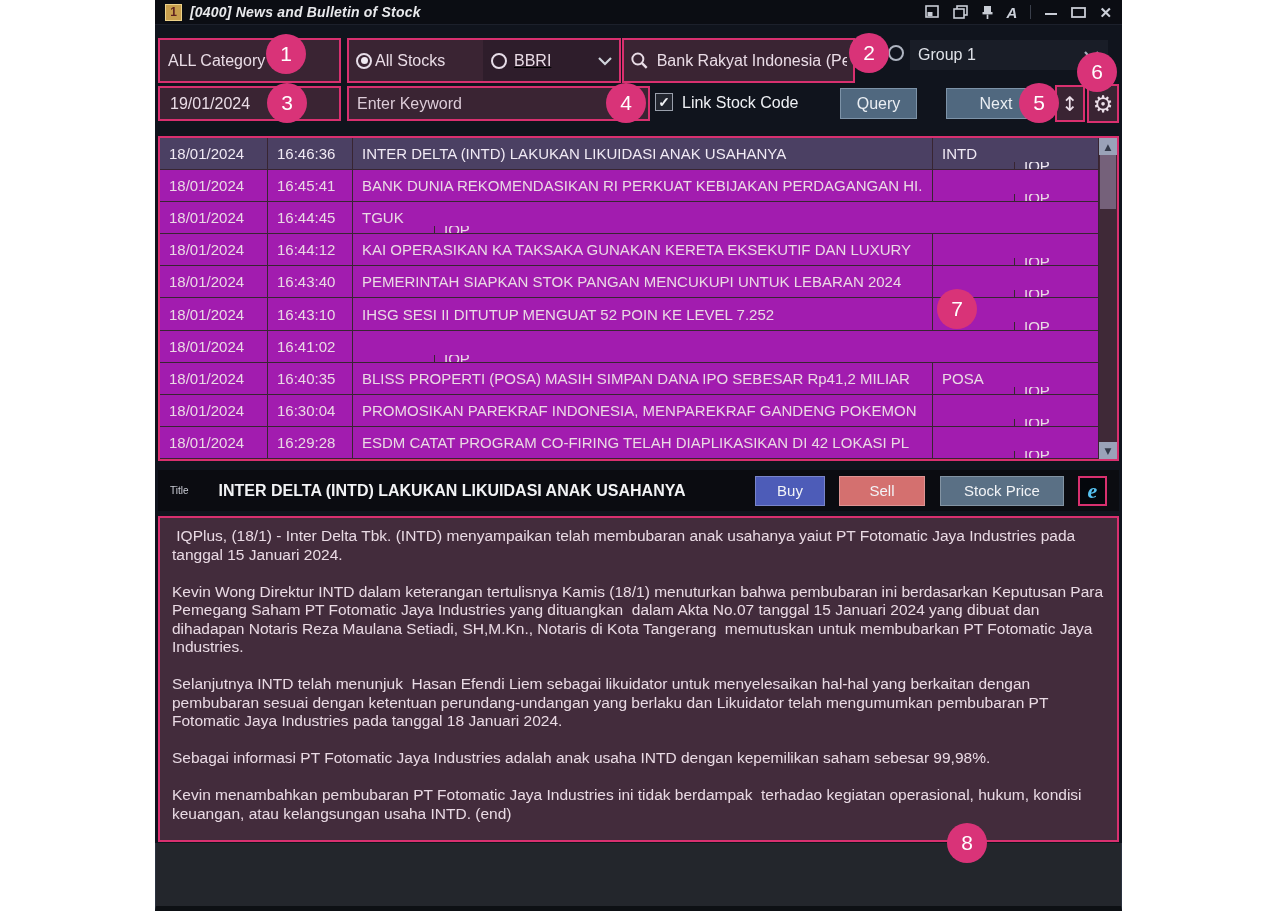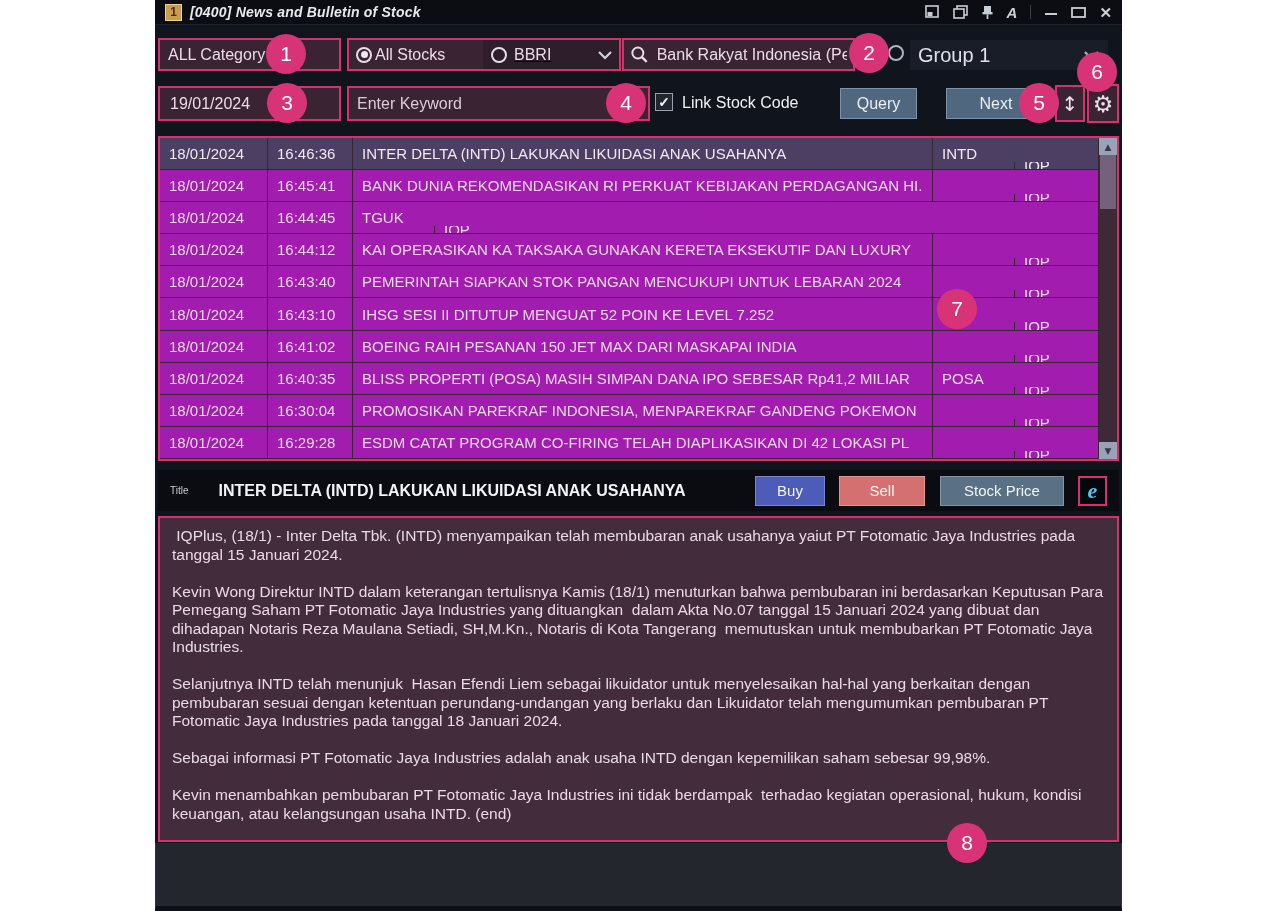--- a/index.html
+++ b/index.html
@@ -18,34 +18,34 @@
   .tb-title { color:#e8e9ec; font-size:14px; font-weight:bold; letter-spacing:.2px;font-style:italic; }
   .tb-icons { margin-left:auto; display:flex; align-items:center; gap:13px; }
   .tb-icons svg { display:block; }
   .tb-sep { width:1px; height:14px; background:#3a3f4b; }
   .tb-a { color:#ccd0d9; font-size:15px; font-style:italic; font-weight:bold; line-height:1; }
   .tb-x { color:#ccd0d9; font-size:15px; font-weight:bold; line-height:1; }
 
   
   .pinkbox { border:2px solid #d8306f; background:#3a2433; position:absolute; }
   .fieldtext { color:#e9dce6; font-size:16px; }
-  .row1 { top:38px; height:33px; }
+  .row1 { top:38px; height:45px; }
   .row2 { top:86px; height:35px; }
 
   #category-dd { left:3px; width:183px; display:flex; align-items:center; padding:0 8px; }
   #radio-group { left:192px; width:274px; display:flex; align-items:center; }
   .radio { width:16px; height:16px; border-radius:50%; border:2px solid #e6dde8; flex:0 0 auto;
            display:flex; align-items:center; justify-content:center; }
   .radio .dot { width:7px; height:7px; border-radius:50%; background:#f0eaf2; }
   .bbri-zone { margin-left:auto; width:136px; height:100%; background:#2e1d2b; display:flex;
                align-items:center; padding:0 6px 0 8px; gap:7px;text-decoration:underline; }
   #stock-search { left:467px; width:233px; display:flex; align-items:center; gap:8px; padding:0 6px; }
   #group-radio { position:absolute; left:733px; top:45px; border-color:#aeb4c0; }
   #group-dd { position:absolute; left:755px; top:40px; width:198px; height:30px; background:#191d27;
-              display:flex; align-items:center; padding:0 8px; color:#dfe2e8; font-size:20px; }
+              display:flex; align-items:center; padding:0 8px; color:#dfe2e8; font-size:16px; }
   #group-dd svg { margin-left:auto; }
 
   #date-field { left:3px; width:183px; display:flex; align-items:center; padding:0 10px; }
   #keyword-field { left:192px; width:303px; display:flex; align-items:center; }
   #keyword-field input { width:100%; background:transparent; border:none; outline:none;
                          color:#e9dce6; font-size:16px; font-family:inherit; padding:0 8px; }
   #keyword-field input::placeholder { color:#ddccd8; opacity:1; }
 
   #link-check { position:absolute; left:500px; top:93px; width:18px; height:18px; background:#22262f;
                 border:1px solid #9aa0ac; color:#f2f4f7; font-size:14px; font-weight:bold;
@@ -250,21 +250,20 @@
           <div class="trow">
     <div class="c c-date">18/01/2024</div>
     <div class="c c-time">16:43:10</div>
     <div class="c c-head">IHSG SESI II DITUTUP MENGUAT 52 POIN KE LEVEL 7.252</div>
     <div class="c c-code"></div>
     <div class="c c-src">IQP</div>
   </div>
           <div class="trow">
     <div class="c c-date">18/01/2024</div>
     <div class="c c-time">16:41:02</div>
-    <div class="c c-head">BOEING RAIH PESANAN 150 JET MAX DARI MASKAPAI INDIA</div>
     <div class="c c-code"></div>
     <div class="c c-src">IQP</div>
   </div>
           <div class="trow">
     <div class="c c-date">18/01/2024</div>
     <div class="c c-time">16:40:35</div>
     <div class="c c-head">BLISS PROPERTI (POSA) MASIH SIMPAN DANA IPO SEBESAR Rp41,2 MILIAR</div>
     <div class="c c-code">POSA</div>
     <div class="c c-src">IQP</div>
   </div>

